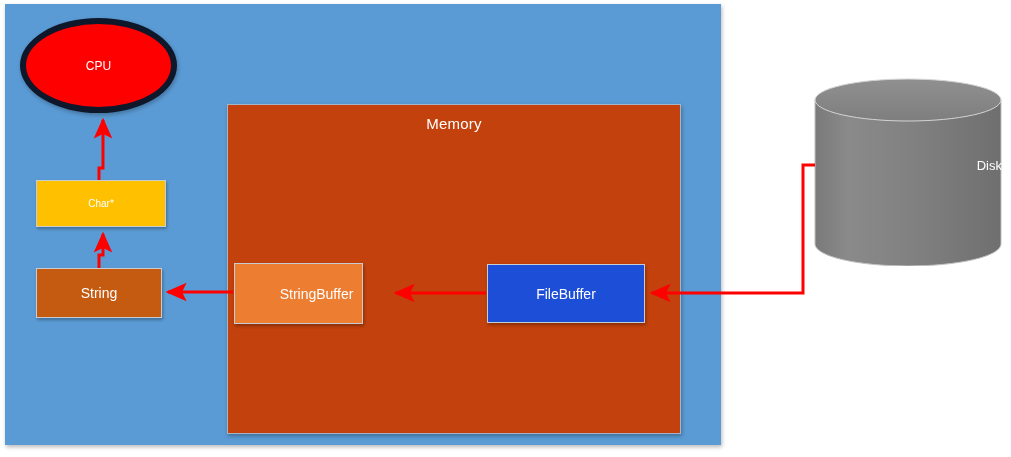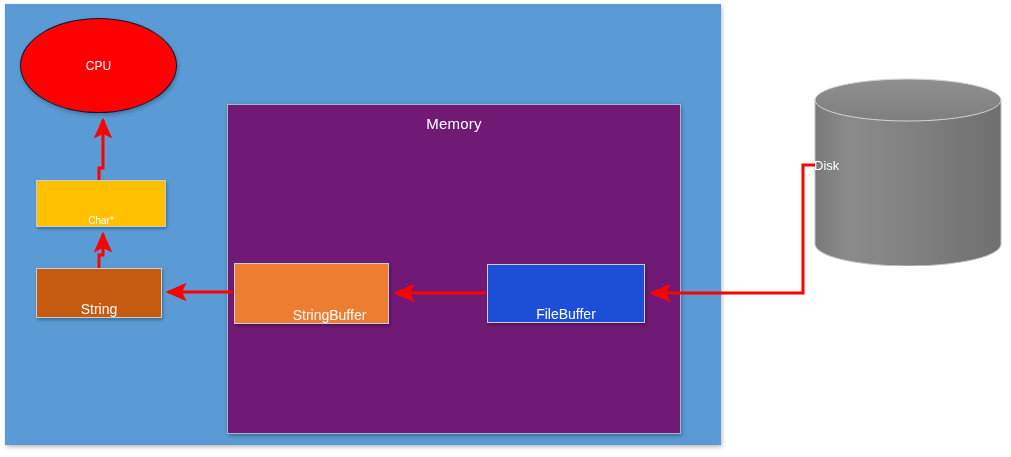--- a/index.html
+++ b/index.html
@@ -29,21 +29,21 @@
     box-shadow: 1px 2px 4px rgba(0,0,0,0.28);
   }
 
   
   .memory-panel {
     position: absolute;
     left: 222px;
     top: 100px;
     width: 454px;
     height: 330px;
-    background: #701a75;
+    background: #c2410c;
     border: 1px solid #A6B4C8;
     box-sizing: border-box;
     box-shadow: 1px 2px 4px rgba(0,0,0,0.30);
   }
   .memory-title {
     position: absolute;
     left: 0;
     top: 10px;
     width: 100%;
     text-align: center;
@@ -53,40 +53,40 @@
     white-space: nowrap;
   }
 
   
   .box {
     position: absolute;
     box-sizing: border-box;
     border: 1px solid #C8CDD4;
     color: #FFFFFF;
     display: flex;
-    align-items: flex-end;
+    align-items: center;
     justify-content: center;
     box-shadow: 1px 2px 3px rgba(0,0,0,0.30);
     white-space: nowrap;
   }
 
   .box-char   { left: 36px;  top: 180px; width: 130px; height: 47px;  background: #FFC000; font-size: 10px; }
   .box-string { left: 36px;  top: 268px; width: 126px; height: 50px;  background: #C55A11; font-size: 14px; }
-  .box-sbuf   { left: 234px; top: 263px; width: 155px; height: 61px;  background: #ED7D31; font-size: 14px; padding-left: 36px; }
+  .box-sbuf   { left: 234px; top: 263px; width: 129px; height: 61px;  background: #ED7D31; font-size: 14px; padding-left: 36px; }
   .box-fbuf   { left: 487px; top: 264px; width: 158px; height: 59px;  background: #1d4ed8; font-size: 14px; }
 
   
   .cpu {
     position: absolute;
     left: 20px;
     top: 18px;
     width: 157px;
     height: 95px;
     background: #FF0000;
-    border: 1px solid #0f172a;
+    border: 6px solid #0f172a;
     border-radius: 50%;
     box-sizing: border-box;
     display: flex;
     align-items: center;
     justify-content: center;
     color: #FFFFFF;
     font-size: 12px;
     box-shadow: 1px 2px 4px rgba(0,0,0,0.28);
   }
 
@@ -97,21 +97,21 @@
     top: 78px;
     width: 188px;
     height: 188px;
   }
   .disk svg { display: block; }
   .disk-label {
     position: absolute;
     left: 0;
     top: 80px;
     width: 100%;
-    text-align: left;
+    text-align: right;
     color: #FFFFFF;
     font-size: 13px;
     white-space: nowrap;
     pointer-events: none;
   }
 
   
   .connectors {
     position: absolute;
     left: 0;

